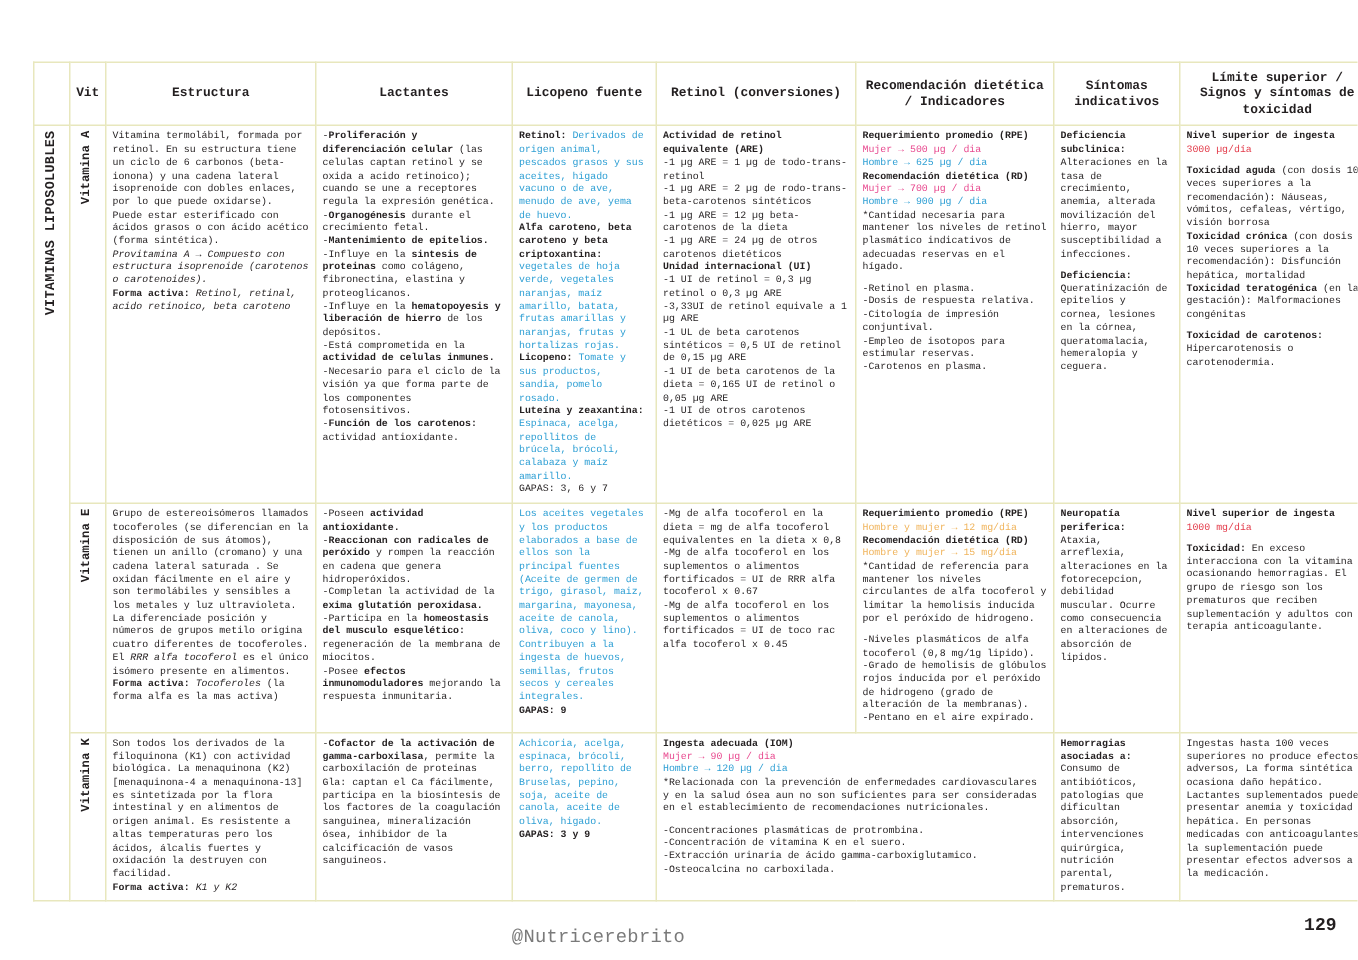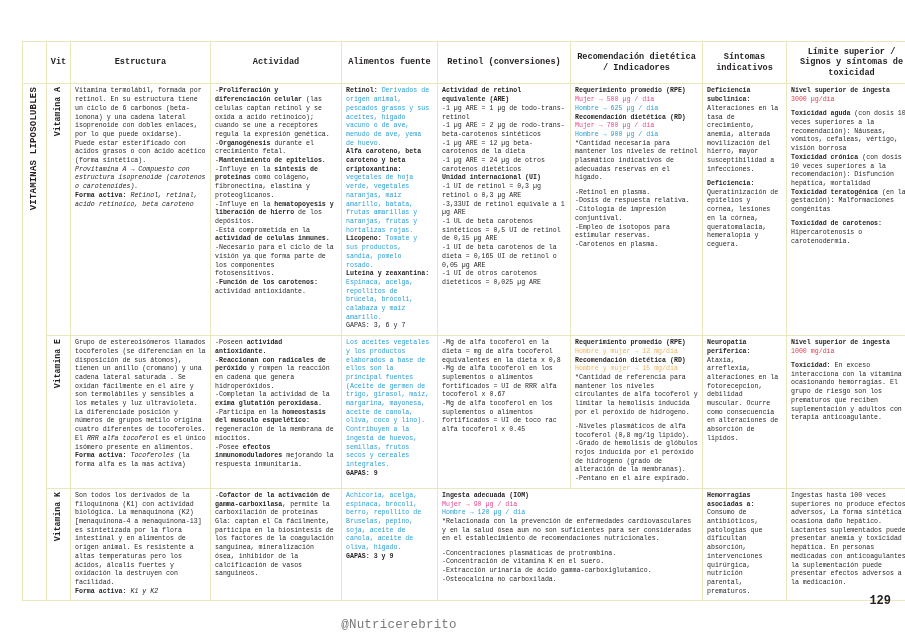--- a/index.html
+++ b/index.html
@@ -113,21 +113,21 @@
     bottom: 8px;
     width: 798px;
     text-align: center;
     font-size: 12.5px;
     color: #7a7a7a;
     letter-spacing: .2px;
   }
   #pagenum {
     position: absolute;
     right: 14px;
-    bottom: 32px;
+    bottom: 16px;
     font-size: 12px;
     font-weight: bold;
     color: #231f20;
   }
 </style>
 </head>
 <body>
 
 <div id="sheet">
 
@@ -142,22 +142,22 @@
         <col class="c-reco">
         <col class="c-sint">
         <col class="c-lim">
     </colgroup>
 
     <tbody>
         <tr class="head-row">
       <th class="blank-corner"></th>
       <th>Vit</th>
       <th>Estructura</th>
-      <th>Actividad</th>
-      <th>Alimentos fuente</th>
+      <th>Lactantes</th>
+      <th>Licopeno fuente</th>
       <th>Retinol (conversiones)</th>
       <th>Recomendación dietética / Indicadores</th>
       <th>Síntomas indicativos</th>
       <th>Límite superior / Signos y síntomas de toxicidad</th>
     </tr>
 
     <tr>
       <td class="vgroup" rowspan="3">
         <span class="vtext">VITAMINAS LIPOSOLUBLES</span>
       </td>

